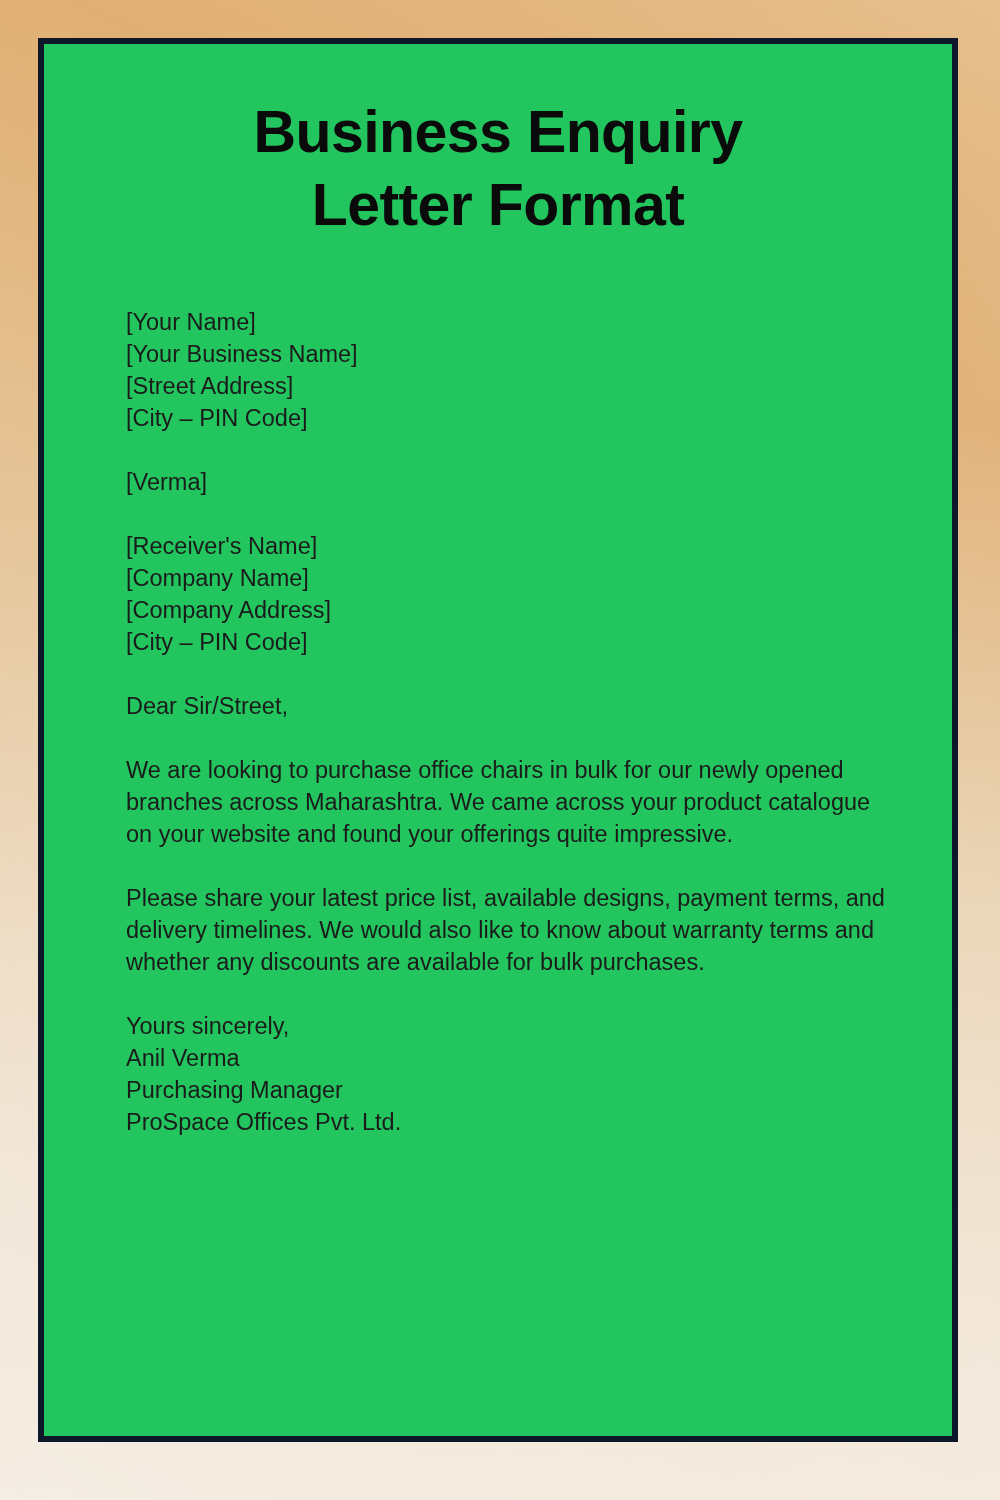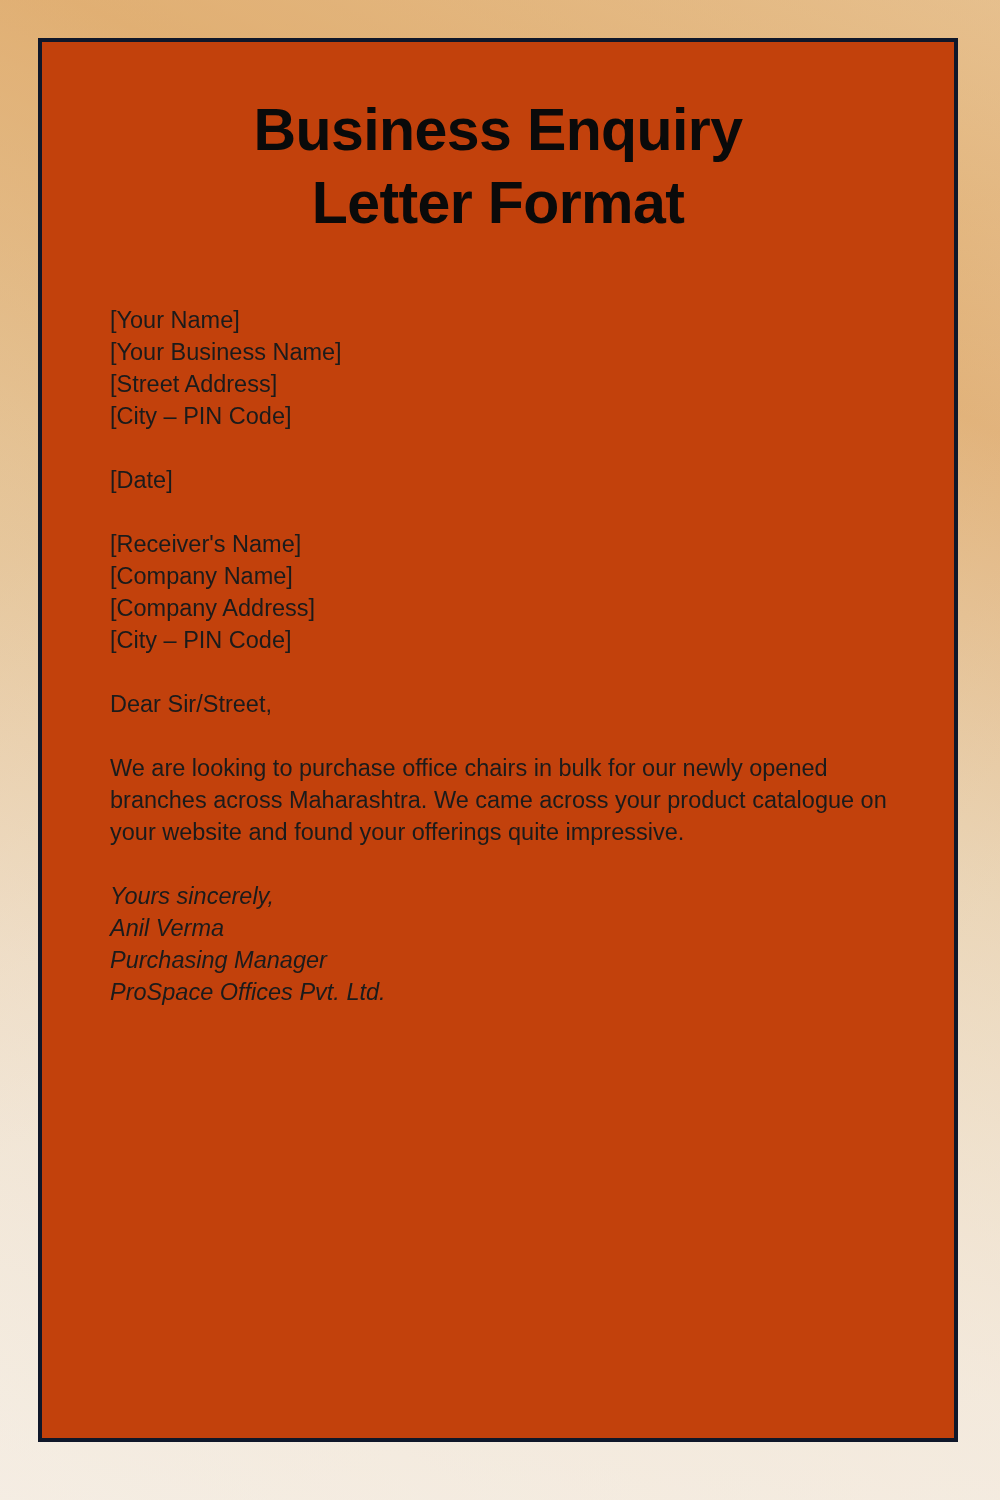--- a/index.html
+++ b/index.html
@@ -31,22 +31,22 @@
                 rgba(246,239,230,0.70) 100%);
     pointer-events: none;
   }
 
   .page-sheet {
     position: absolute;
     left: 38px;
     top: 38px;
     width: 920px;
     height: 1404px;
-    background: #c2410c;
-    border: 4px solid #0f172a;
+    background: #22c55e;
+    border: 6px solid #0f172a;
     box-sizing: border-box;
   }
 
   .page-inner {
     padding: 52px 66px 0 66px;
   }
 
   .doc-title {
     margin: 0;
     padding: 0 10px;
@@ -61,58 +61,58 @@
   .letter-body {
     margin-top: 64px;
     padding-left: 2px;
     font-size: 23.5px;
     line-height: 32px;
     color: #1b1b1b;
     max-width: 790px;
   }
 
   .block {
-    margin: 0 0 32px 0;
+    margin: 0 0 32px 14px;
     white-space: pre-line;
   }
 
   .block:last-child {
     margin-bottom: 0;
-    font-style: italic;
   }
 </style>
 </head>
 <body>
 
 <div class="backdrop"></div>
 
 <div class="page-sheet">
   <div class="page-inner">
 
     <h1 class="doc-title"><span>Business Enquiry</span><br><span>Letter Format</span></h1>
 
     <div class="letter-body">
 
       <p class="block">[Your Name]
 [Your Business Name]
 [Street Address]
 [City – PIN Code]</p>
 
-      <p class="block">[Date]</p>
+      <p class="block">[Verma]</p>
 
       <p class="block">[Receiver's Name]
 [Company Name]
 [Company Address]
 [City – PIN Code]</p>
 
 
       <p class="block">Dear Sir/Street,</p>
 
       <p class="block">We are looking to purchase office chairs in bulk for our newly opened branches across Maharashtra. We came across your product catalogue on your website and found your offerings quite impressive.</p>
 
+      <p class="block">Please share your latest price list, available designs, payment terms, and delivery timelines. We would also like to know about warranty terms and whether any discounts are available for bulk purchases.</p>
 
 
       <p class="block">Yours sincerely,
 Anil Verma
 Purchasing Manager
 ProSpace Offices Pvt. Ltd.</p>
 
     </div>
   </div>
 </div>

